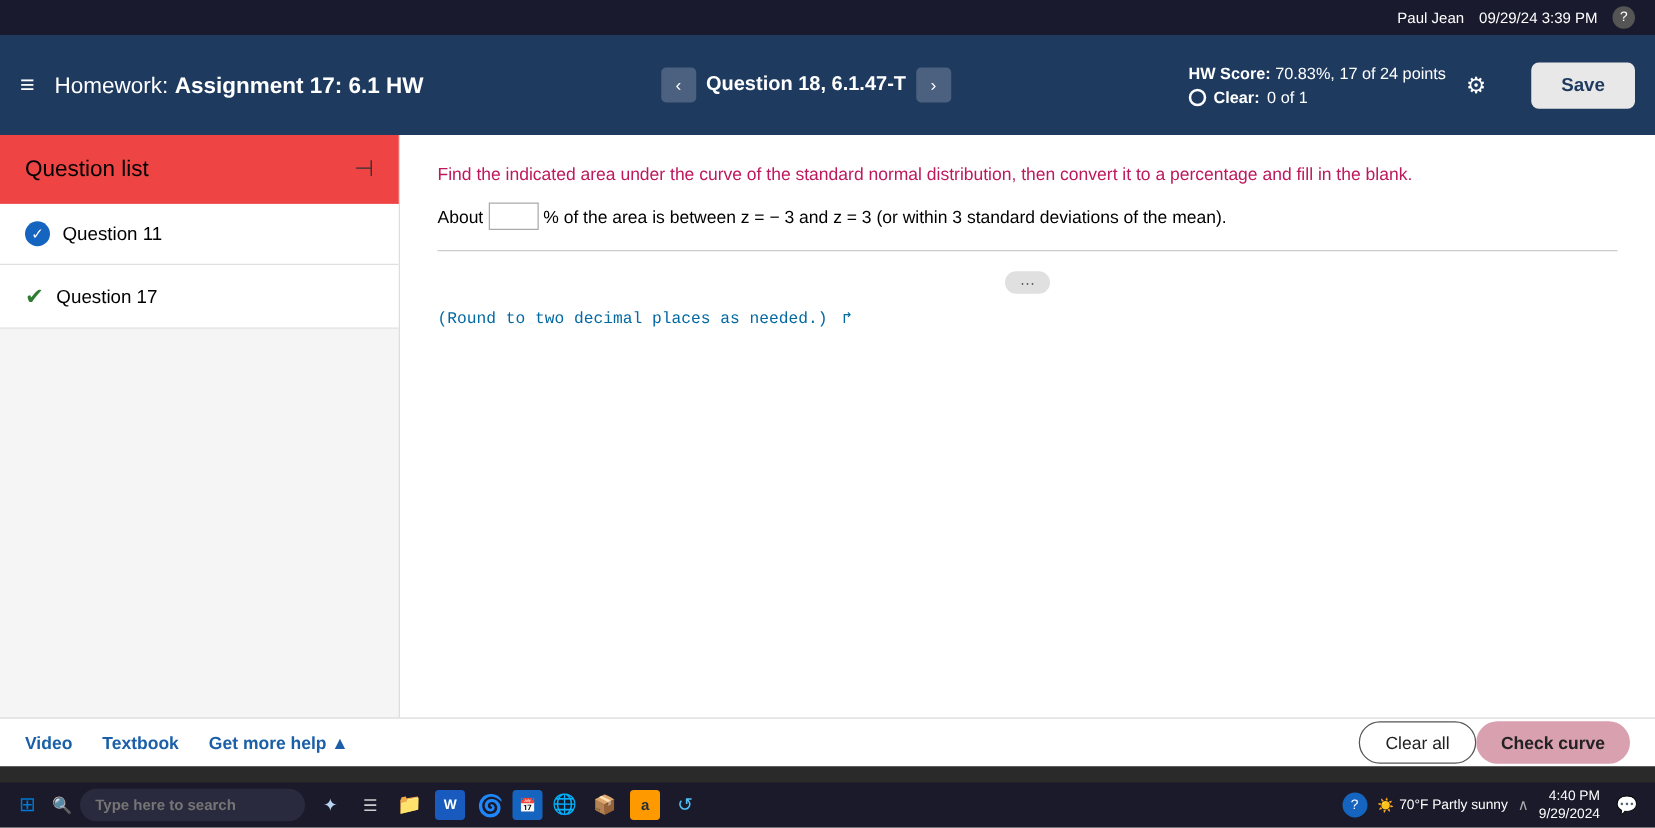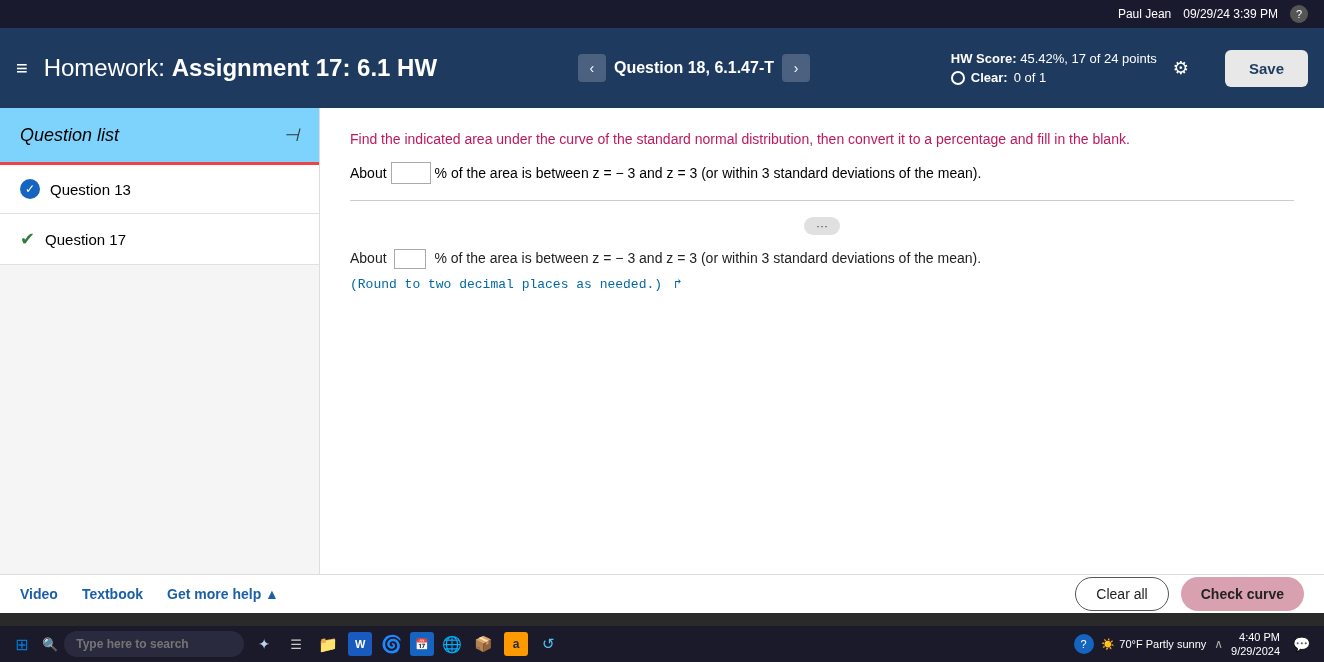--- a/index.html
+++ b/index.html
@@ -22,21 +22,21 @@
     .header-nav {
       background: #1e3a5f;
       color: white;
       height: 80px;
       display: flex;
       align-items: center;
       padding: 0 16px;
       gap: 16px;
     }
     .header-nav .menu-icon { font-size: 20px; cursor: pointer; }
-    .header-nav .hw-title { font-size: 24px; font-weight: normal; }
+    .header-nav .hw-title { font-size: 18px; font-weight: normal; }
     .header-nav .hw-title strong { font-weight: bold; }
     .header-nav .question-nav {
       display: flex;
       align-items: center;
       gap: 8px;
       margin: 0 auto;
     }
     .nav-arrow {
       background: rgba(255,255,255,0.2);
       border: none;
@@ -82,23 +82,22 @@
       background: #f5f5f5;
       border-right: 1px solid #ddd;
       display: flex;
       flex-direction: column;
     }
     .sidebar-header {
       display: flex;
       align-items: center;
       justify-content: space-between;
       padding: 16px 20px;
-      border-bottom: 3px solid #ef4444;
-      background: #7dd3fc;
-      font-style: italic;
+      border-bottom: 1px solid #ef4444;
+      background: #ef4444;
     }
     .sidebar-title { font-size: 18px; font-weight: normal; }
     .collapse-icon { font-size: 18px; cursor: pointer; color: #333; }
     .question-list { flex: 1; overflow-y: auto; }
     .question-item {
       display: flex;
       align-items: center;
       padding: 14px 20px;
       border-bottom: 1px solid #e0e0e0;
       cursor: pointer;
@@ -146,21 +145,20 @@
     .toolbar-link {
       font-size: 14px;
       color: #1a5fa8;
       cursor: pointer;
       text-decoration: none;
       font-weight: bold;
     }
     .toolbar-actions {
       margin-left: auto;
       display: flex;
-      gap: 12px;
     }
     .clear-all-btn {
       border: 1px solid #555;
       background: white;
       padding: 8px 20px;
       border-radius: 20px;
       font-size: 14px;
       cursor: pointer;
       color: #222;
     }
@@ -239,21 +237,21 @@
     <span>Homework:</span>&nbsp;<strong>Assignment 17: 6.1 HW</strong>
   </span>
 
   <div class="question-nav">
     <button class="nav-arrow">‹</button>
     <span class="question-label">Question 18, 6.1.47-T</span>
     <button class="nav-arrow">›</button>
   </div>
 
   <div class="score-section">
-    <div><strong>HW Score:</strong> <span>45.42%, 17 of 24 points</span></div>
+    <div><strong>HW Score:</strong> <span>70.83%, 17 of 24 points</span></div>
     <div class="score-row">
       <span class="circle-icon"></span>
       <strong>Clear:</strong>
       <span>0 of 1</span>
     </div>
   </div>
   <span class="gear-icon">⚙</span>
   <button class="save-btn">Save</button>
 </div>
 
@@ -261,21 +259,21 @@
 
   <div class="sidebar">
     <div class="sidebar-header">
       <span class="sidebar-title">Question list</span>
       <span class="collapse-icon">⊣</span>
     </div>
     <div class="question-list">
 
       <div class="question-item completed">
         <span class="q-check-blue">✓</span>
-        <span>Question 13</span>
+        <span>Question 11</span>
       </div>
 
       <div class="question-item completed">
         <span class="q-check">✔</span>
         <span>Question 17</span>
       </div>
 
 
     </div>
   </div>
@@ -288,25 +286,20 @@
       <input class="answer-input" type="text" value="" style="">
       <span>% of the area is between z = − 3 and z = 3 (or within 3 standard deviations of the mean).</span>
     </div>
 
     <hr class="divider">
 
     <div style="display:flex;align-items:center;justify-content:center;margin-bottom:12px;">
       <span style="background:#e0e0e0;border-radius:12px;padding:2px 12px;font-size:12px;color:#444;cursor:pointer;">···</span>
     </div>
 
-    <div class="sub-question">
-      <span>About</span>
-      <input class="answer-input" type="text" value="" style="width: 32px; height: 20px; margin: 0px 4px;">
-      <span>% of the area is between z = − 3 and z = 3 (or within 3 standard deviations of the mean).</span>
-    </div>
     <div style="font-size:13px;color:#0369a1;margin-top:6px;font-family:Liberation Mono, monospace;">
       <span>(Round to two decimal places as needed.)</span>
       <span class="cursor-icon">↱</span>
     </div>
   </div>
 
 </div>
 
 <div class="bottom-toolbar">
   <a class="toolbar-link">Video</a>

